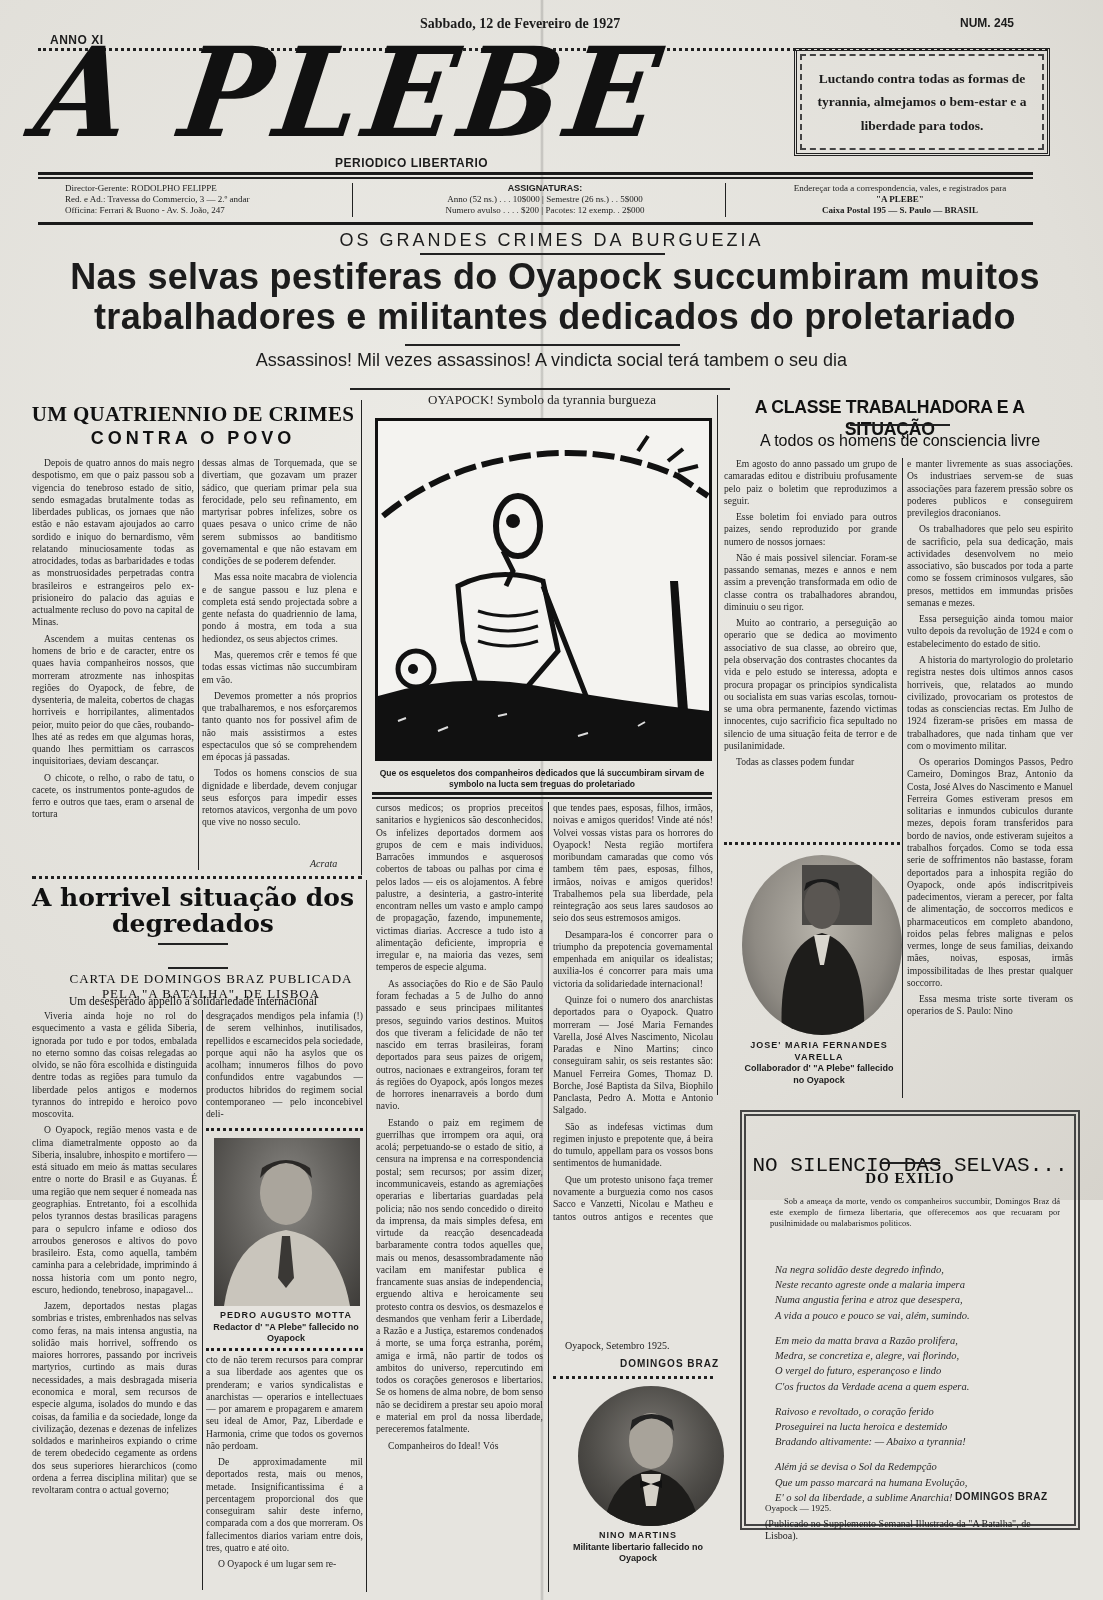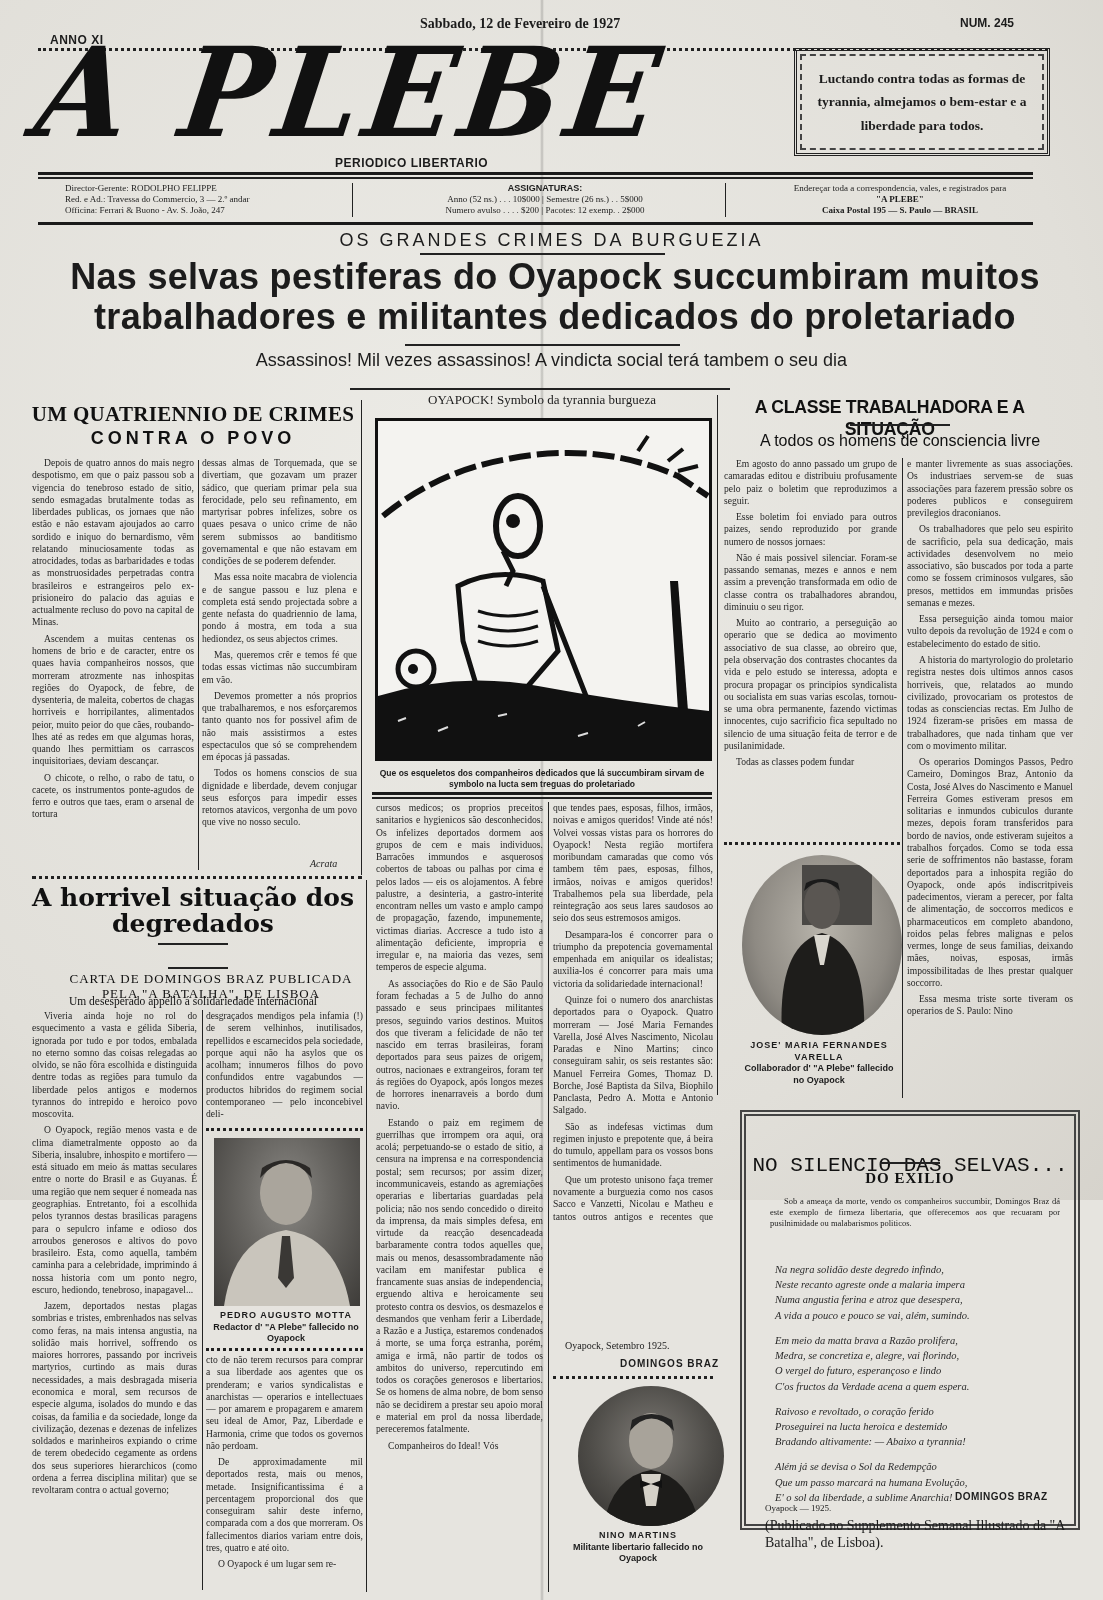--- a/index.html
+++ b/index.html
@@ -280,14 +280,14 @@
         <div>Bradando altivamente: — Abaixo a tyrannia!</div>
     </div>
     <div class="stanza">
       <div>Além já se devisa o Sol da Redempção</div>
         <div>Que um passo marcará na humana Evolução,</div>
         <div>E' o sol da liberdade, a sublime Anarchia!</div>
     </div>
   </div>
   <div class="abs" style="left:955px; top:1491px; font-size:10px; font-weight:bold; font-family:'Liberation Sans', sans-serif; letter-spacing:.5px;">DOMINGOS BRAZ</div>
   <div class="abs" style="left:765px; top:1503px; font-size:9px;">Oyapock — 1925.</div>
-  <div class="abs" style="left:765px; top:1518px; width:300px; font-size:14px; line-height:1.2;">(Publicado no Supplemento Semanal Illustrado da "A Batalha", de Lisboa).</div>
+  <div class="abs" style="left:765px; top:1518px; width:300px; font-size:10px; line-height:1.2;">(Publicado no Supplemento Semanal Illustrado da "A Batalha", de Lisboa).</div>
 </div>
 
 </body></html>

